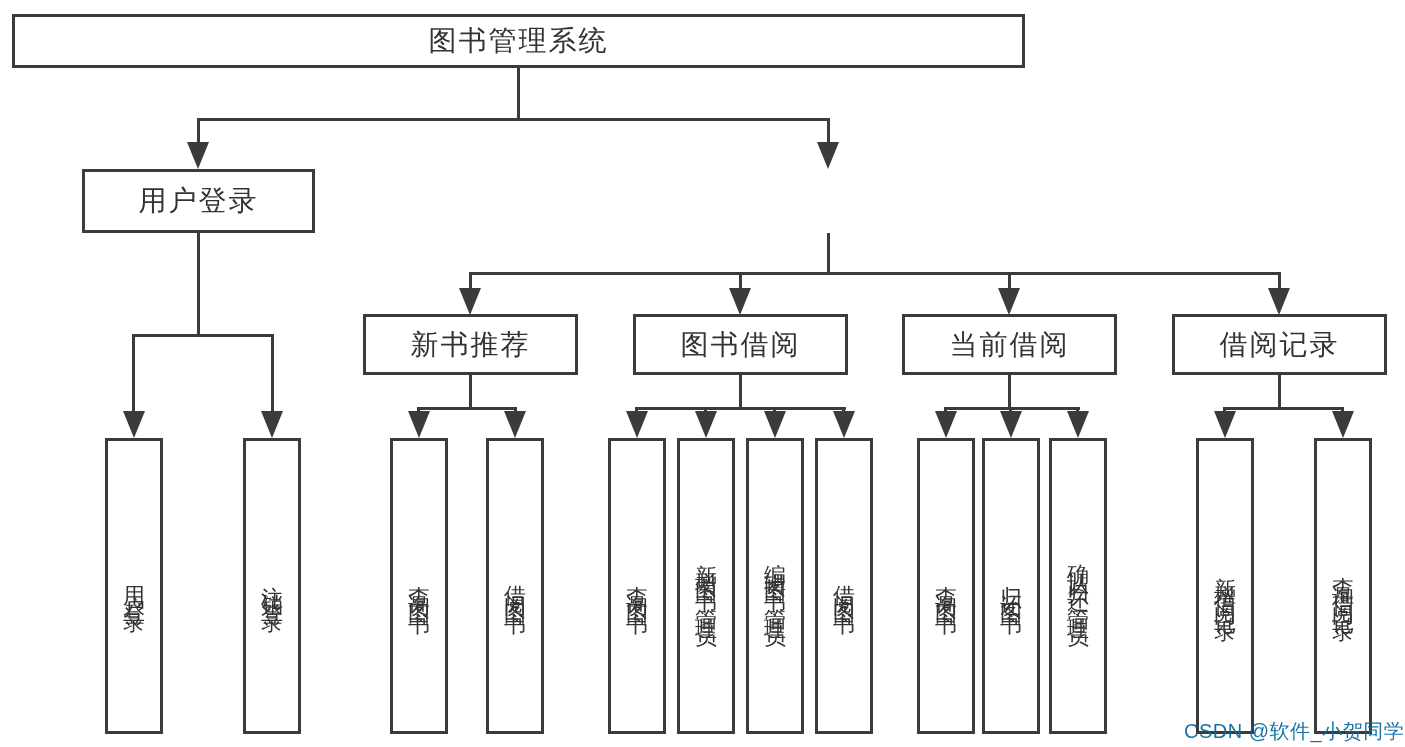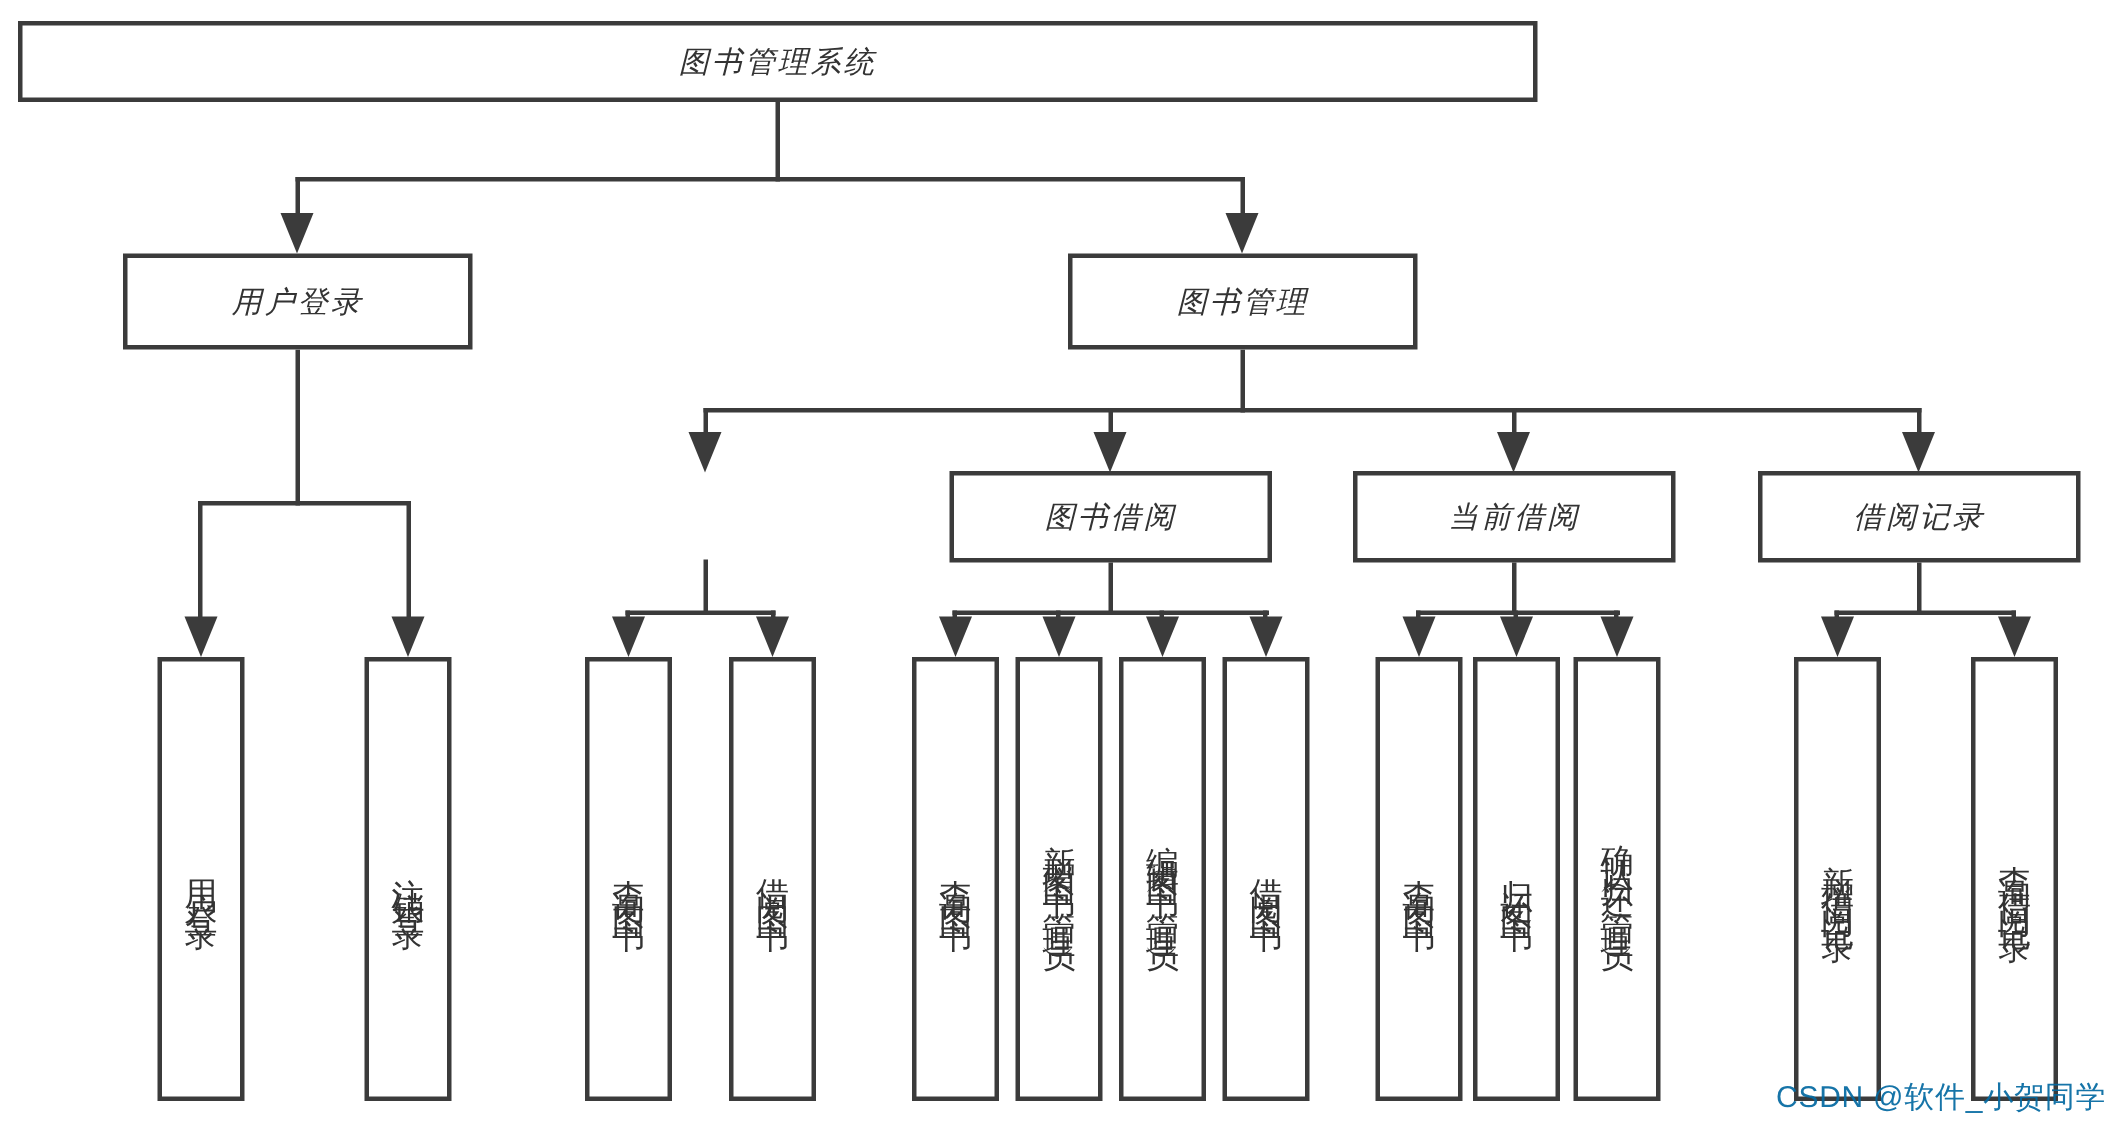--- a/index.html
+++ b/index.html
@@ -15,21 +15,21 @@
     position: absolute;
     box-sizing: border-box;
     background: #ffffff;
     border: 3px solid #3b3b3b;
     display: flex;
     align-items: center;
     justify-content: center;
     color: #333333;
     z-index: 2;
   }
-  .h-box { font-size: 20px; letter-spacing: 2px; font-style: italic; }
+  .h-box { font-size: 28px; letter-spacing: 2px; }
   .v-box { font-size: 22px; }
   .v-box .vtext {
     writing-mode: vertical-rl;
     text-orientation: mixed;
     letter-spacing: 9px;
     line-height: 1;
     white-space: nowrap;
   }
   .vline, .hline {
     position: absolute;
@@ -59,22 +59,22 @@
   }
 </style>
 </head>
 <body>
 
 <div id="canvas">
 
   <div class="box h-box" style="left:12px; top:14px; width:1013px; height:54px;">图书管理系统</div>
 
   <div class="box h-box" style="left:82px; top:169px; width:233px; height:64px;">用户登录</div>
-  <div class="box h-box" style="left:712px; top:169px; width:233px; height:64px;">图书管理</div>
 
+  <div class="box h-box" style="left:363px; top:314px; width:215px; height:61px;">新书推荐</div>
   <div class="box h-box" style="left:633px; top:314px; width:215px; height:61px;">图书借阅</div>
   <div class="box h-box" style="left:902px; top:314px; width:215px; height:61px;">当前借阅</div>
   <div class="box h-box" style="left:1172px; top:314px; width:215px; height:61px;">借阅记录</div>
 
   <div class="box v-box" style="left:105px; top:438px; width:58px; height:296px;">
     <span class="vtext">用户登录</span>
     </div>
   <div class="box v-box" style="left:243px; top:438px; width:58px; height:296px;">
     <span class="vtext">注销登录</span>
     </div>

